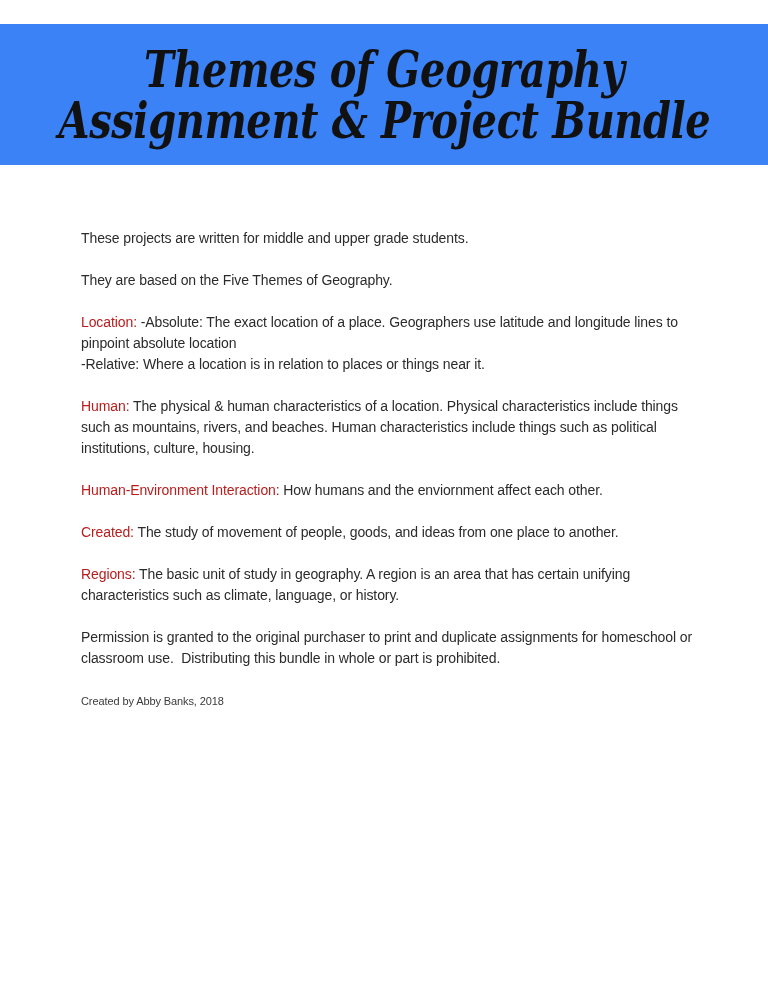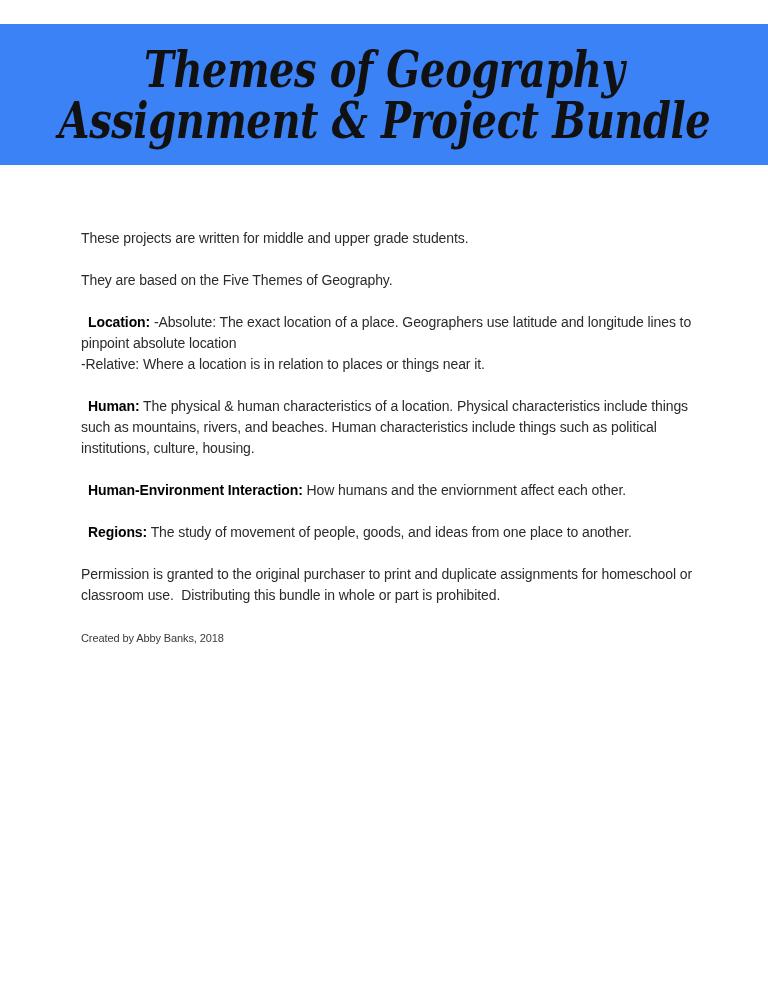--- a/index.html
+++ b/index.html
@@ -68,23 +68,22 @@
     margin: 0 0 21px 0;
     font-size: 14px;
     line-height: 21px;
     color: #2b2b2b;
     letter-spacing: -0.1px;
   }
   p.para:last-child {
     margin-bottom: 0;
   }
   .lead {
-    font-weight: 700;
-    color: #000000;
-    margin-left: 7px;
+    font-weight: 400;
+    color: #b91c1c;
   }
   .footer-block {
     margin-top: 22px;
   }
   .footer-line {
     font-size: 11px;
     line-height: 21px;
     color: #3a3a3a;
     letter-spacing: -0.1px;
   }
@@ -119,23 +118,26 @@
 
     <p class="para">
       <span class="lead">Human:</span><span class="nowrap-preserve"> The physical &amp; human characteristics of a location. Physical characteristics include things such as mountains, rivers, and beaches. Human characteristics include things such as political institutions, culture, housing.</span>
     </p>
 
     <p class="para">
       <span class="lead">Human-Environment Interaction:</span><span class="nowrap-preserve"> How humans and the enviornment affect each other.</span>
     </p>
 
     <p class="para">
-      <span class="lead">Regions:</span><span class="nowrap-preserve"> The study of movement of people, goods, and ideas from one place to another.</span>
+      <span class="lead">Created:</span><span class="nowrap-preserve"> The study of movement of people, goods, and ideas from one place to another.</span>
     </p>
 
+    <p class="para">
+      <span class="lead">Regions:</span><span class="nowrap-preserve"> The basic unit of study in geography. A region is an area that has certain unifying characteristics such as climate, language, or history.</span>
+    </p>
 
     <p class="para">
       <span class="nowrap-preserve">Permission is granted to the original purchaser to print and duplicate assignments for homeschool or classroom use.  Distributing this bundle in whole or part is prohibited.</span>
     </p>
 
     <div class="footer-block">
       <div class="footer-line">Created by Abby Banks, 2018</div>
     </div>
 
   </div>

